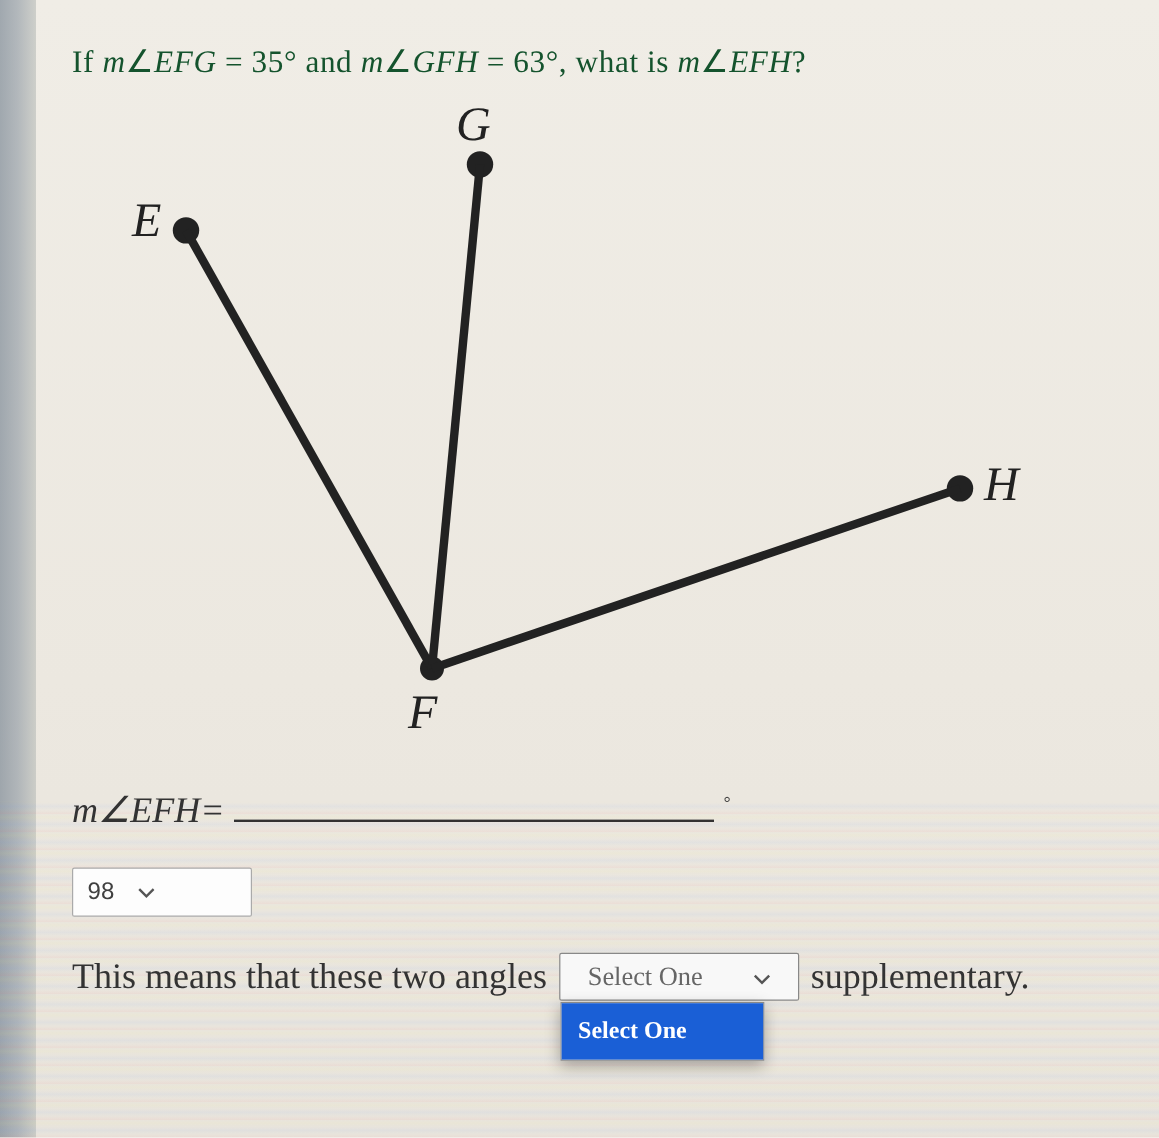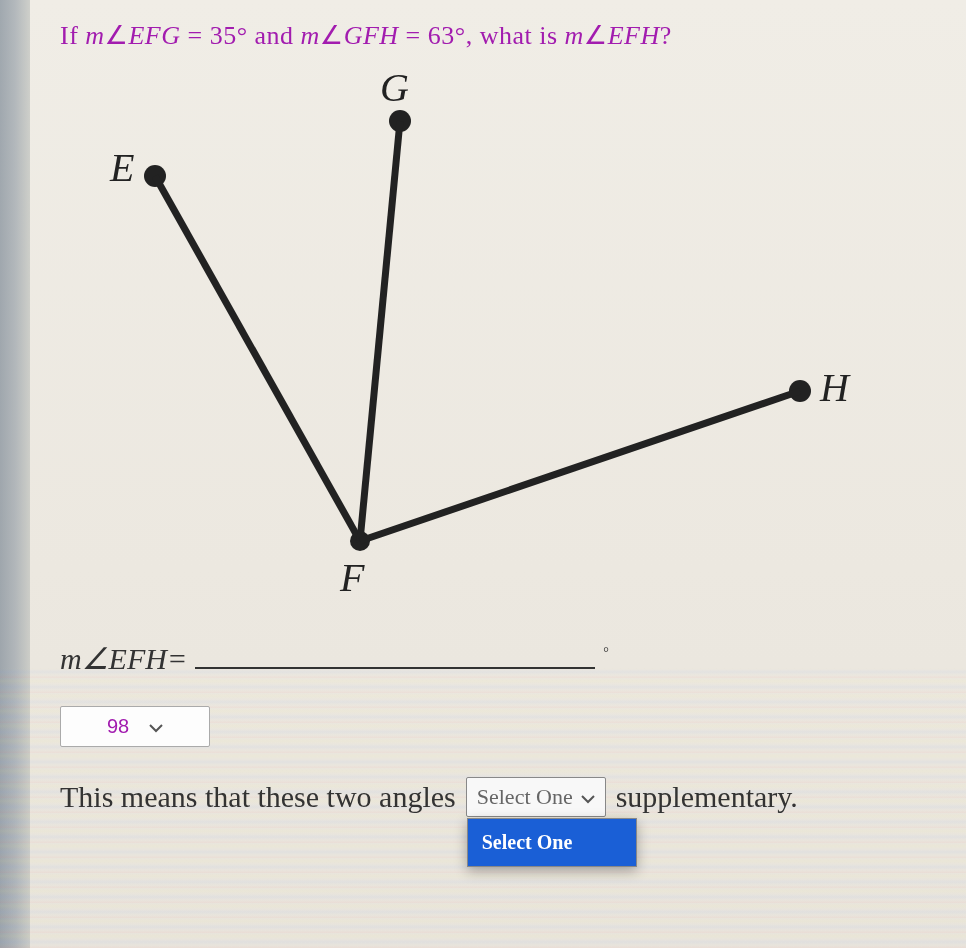--- a/index.html
+++ b/index.html
@@ -21,24 +21,25 @@
       opacity: 0.6;
     }
     .content {
       position: absolute;
       left: 60px;
       top: 20px;
       width: 880px;
     }
     .question {
       font-size: 26px;
-      color: #a21caf;
+      color: #14532d;
       font-family: Georgia, serif;
       margin-bottom: 10px;
       letter-spacing: 0.5px;
+      margin-top: 16px;
     }
     .diagram {
       position: relative;
       width: 800px;
       height: 560px;
     }
     .answer-line {
       font-size: 30px;
       color: #333;
       font-family: Georgia, serif;
@@ -60,26 +61,26 @@
       vertical-align: super;
       position: relative;
       top: -12px;
     }
     .dropdown-row {
       margin-top: 30px;
     }
     .dropdown-box {
       display: inline-flex;
       align-items: center;
-      justify-content: center;
+      justify-content: flex-start;
       border: 1px solid #aaa;
       background: #fdfdfd;
       padding: 8px 12px;
       font-size: 20px;
-      color: #a21caf;
+      color: #404040;
       min-width: 150px;
       border-radius: 2px;
       cursor: pointer;
     }
     .chev {
       margin-left: 20px;
     }
     .sentence {
       margin-top: 30px;
       font-size: 30px;
@@ -88,26 +89,27 @@
       align-items: center;
       flex-wrap: wrap;
       gap: 10px;
       font-family: Liberation Serif, serif;
     }
     .select-inline {
       display: inline-flex;
       align-items: center;
       border: 1px solid #888;
       background: #f8f8f8;
-      padding: 6px 10px;
+      padding: 6px 23px;
       font-size: 22px;
       color: #666;
       border-radius: 2px;
       cursor: pointer;
       position: relative;
+      gap: 34px;
     }
     .select-inline .chev { margin-left: 8px; }
     .dropdown-open {
       position: absolute;
       top: 40px;
       left: 0;
       width: 170px;
       border: 1px solid #888;
       background: #fff;
       box-shadow: 0 4px 12px rgba(0,0,0,0.3);

